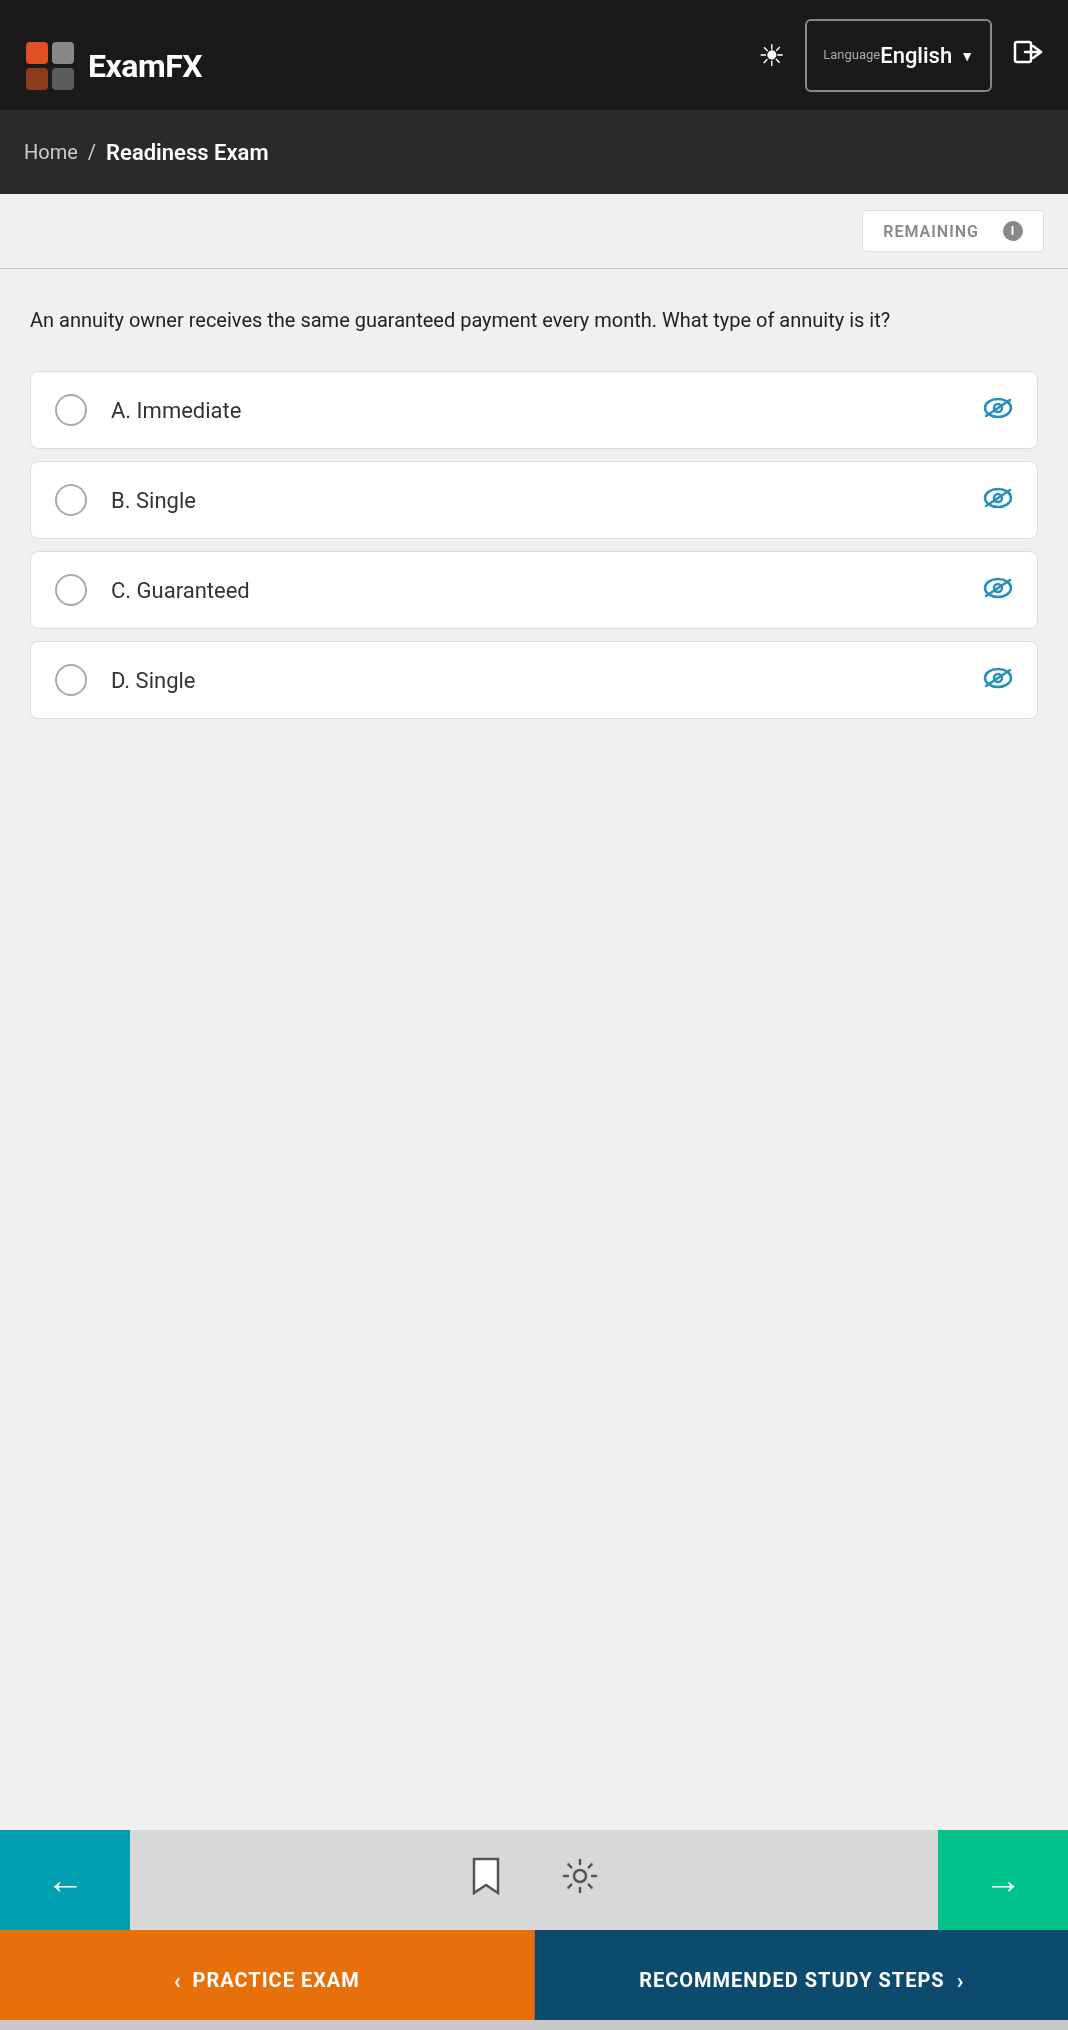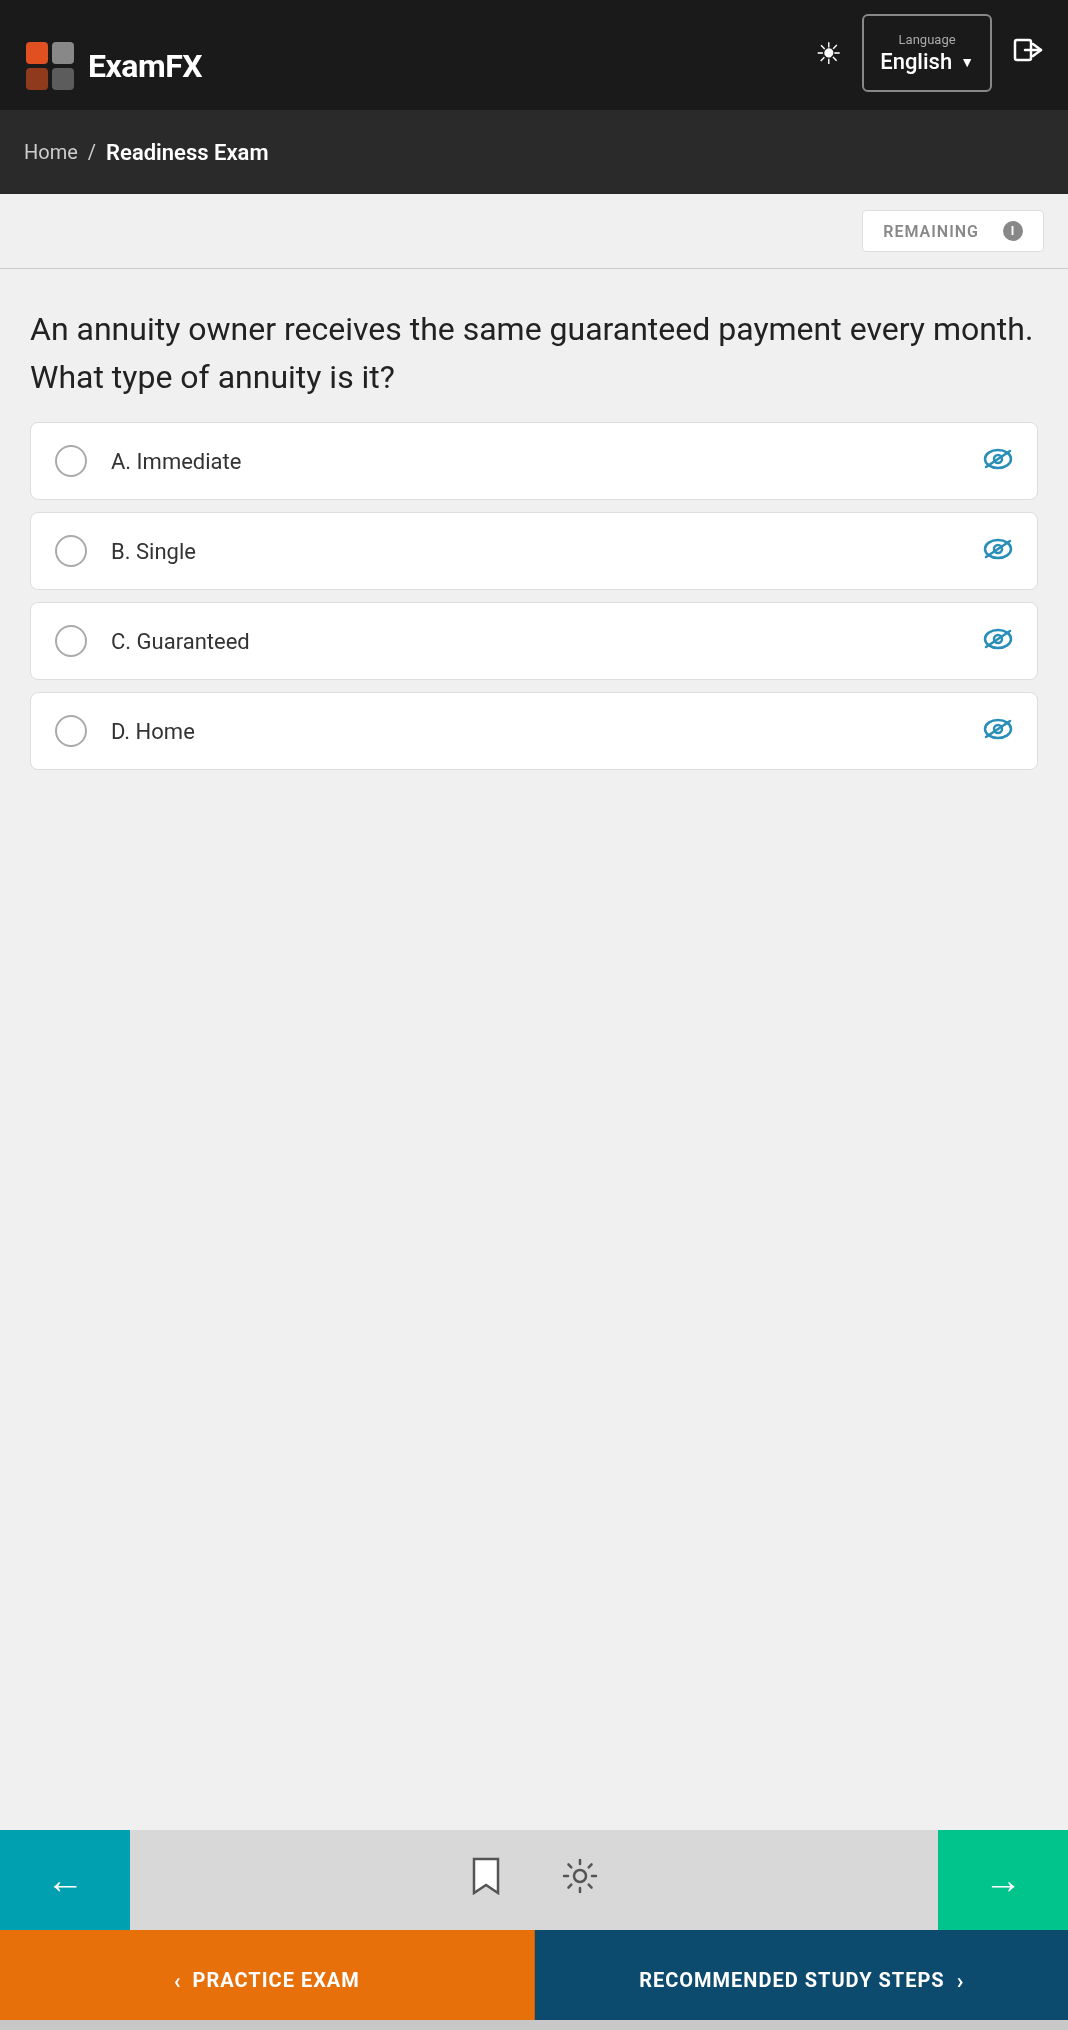--- a/index.html
+++ b/index.html
@@ -40,25 +40,25 @@
       display: flex;
       align-items: center;
       gap: 20px;
     }
     .sun-icon {
       color: #ffffff;
       font-size: 30px;
     }
     .language-selector {
       display: flex;
-      flex-direction: column;
+      flex-direction: row;
       align-items: center;
       border: 2px solid #888;
       border-radius: 6px;
-      padding: 16px 16px;
+      padding: 22px 16px;
       background: transparent;
       cursor: pointer;
     }
     .language-label {
       color: #aaa;
       font-size: 13px;
       margin-bottom: 2px;
     }
     .language-value {
       color: #ffffff;
@@ -152,24 +152,24 @@
     .question-area {
       padding: 20px 30px 30px 30px;
     }
     .question-number {
       font-size: 38px;
       font-weight: 400;
       color: #333;
       margin-bottom: 28px;
     }
     .question-text {
-      font-size: 32px;
+      font-size: 20px;
       color: #222;
       line-height: 1.5;
-      margin-bottom: 21px;
+      margin-bottom: 36px;
     }
 
     
     .options-list {
       display: flex;
       flex-direction: column;
       gap: 12px;
     }
     .option-item {
       background: #ffffff;
@@ -404,21 +404,21 @@
           <svg width="30" height="22" viewBox="0 0 30 22" fill="none">
             <ellipse cx="15" cy="11" rx="13" ry="9" stroke="#2a8fb8" stroke-width="2.5" fill="none"></ellipse>
             <circle cx="15" cy="11" r="4" stroke="#2a8fb8" stroke-width="2.5" fill="none"></circle>
             <line x1="3" y1="19" x2="27" y2="3" stroke="#2a8fb8" stroke-width="2.5" stroke-linecap="round"></line>
           </svg>
         </span>
       </div>
 
       <div class="option-item">
         <div class="radio-circle"></div>
-        <span class="option-label">D. Home</span>
+        <span class="option-label">D. Single</span>
         <span class="eye-icon">
           <svg width="30" height="22" viewBox="0 0 30 22" fill="none">
             <ellipse cx="15" cy="11" rx="13" ry="9" stroke="#2a8fb8" stroke-width="2.5" fill="none"></ellipse>
             <circle cx="15" cy="11" r="4" stroke="#2a8fb8" stroke-width="2.5" fill="none"></circle>
             <line x1="3" y1="19" x2="27" y2="3" stroke="#2a8fb8" stroke-width="2.5" stroke-linecap="round"></line>
           </svg>
         </span>
       </div>
 
     </div>

